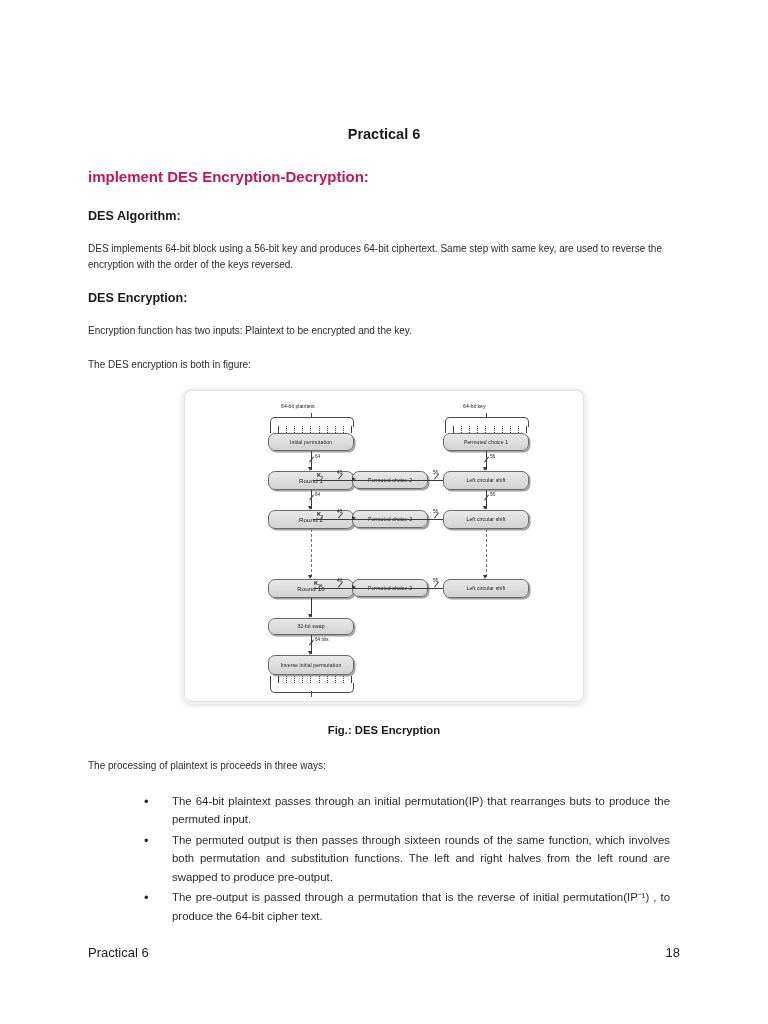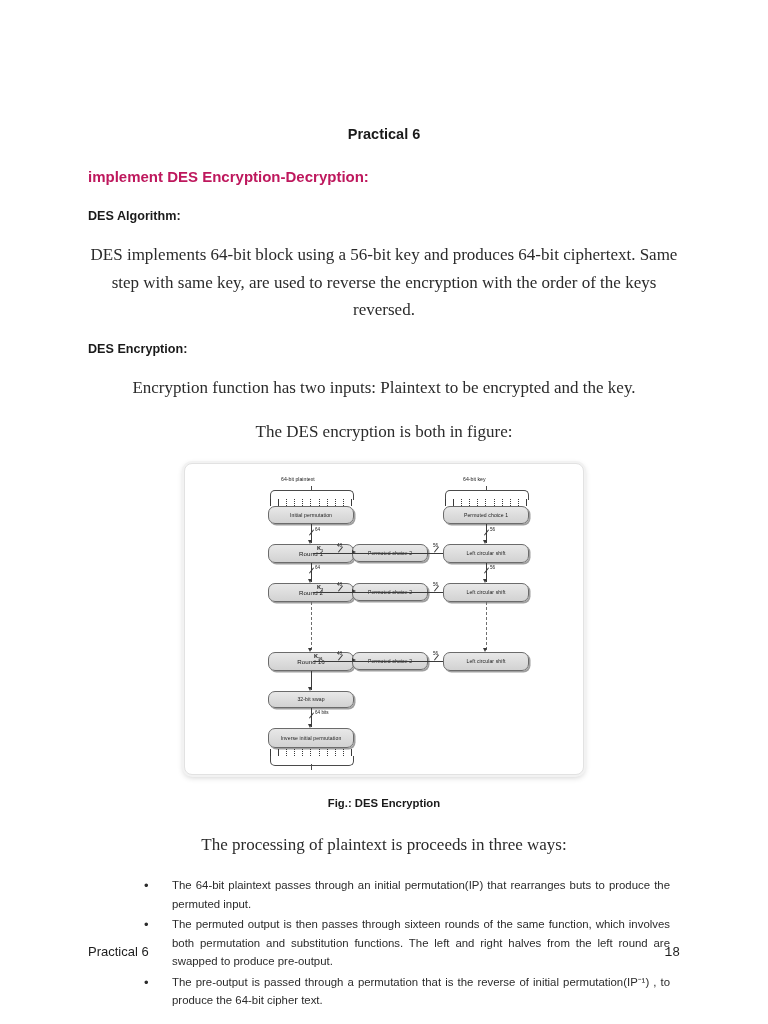--- a/index.html
+++ b/index.html
@@ -57,26 +57,25 @@
     color: #be185d;
     margin: 0 0 24px 0;
   }
   .h-sub {
     font-size: 12.6px;
     font-weight: bold;
     color: #1a1a1a;
     margin: 0 0 18px 0;
   }
   .para {
-    font-size: 17px;
+    font-size: 10px;
     line-height: 1.62;
     color: #2b2b2b;
     margin: 0 0 18px 0;
-    text-align: center;
-    font-family: Liberation Serif, serif;
+    text-align: left;
   }
   .para.tight { margin-bottom: 17px; }
 
   
   .figure-wrap {
     margin: 4px 0 0 0;
     display: flex;
     justify-content: center;
   }
   .figure-frame {
@@ -227,21 +226,20 @@
     justify-content: space-between;
     align-items: baseline;
   }
   .ftr-left {
     font-size: 13px;
     color: #1d1d1d;
   }
   .ftr-right {
     font-size: 13px;
     color: #1d1d1d;
-    font-family: Liberation Mono, monospace;
   }
 </style>
 </head>
 <body>
 
 <div class="page">
 
 
   <div class="content">
 

